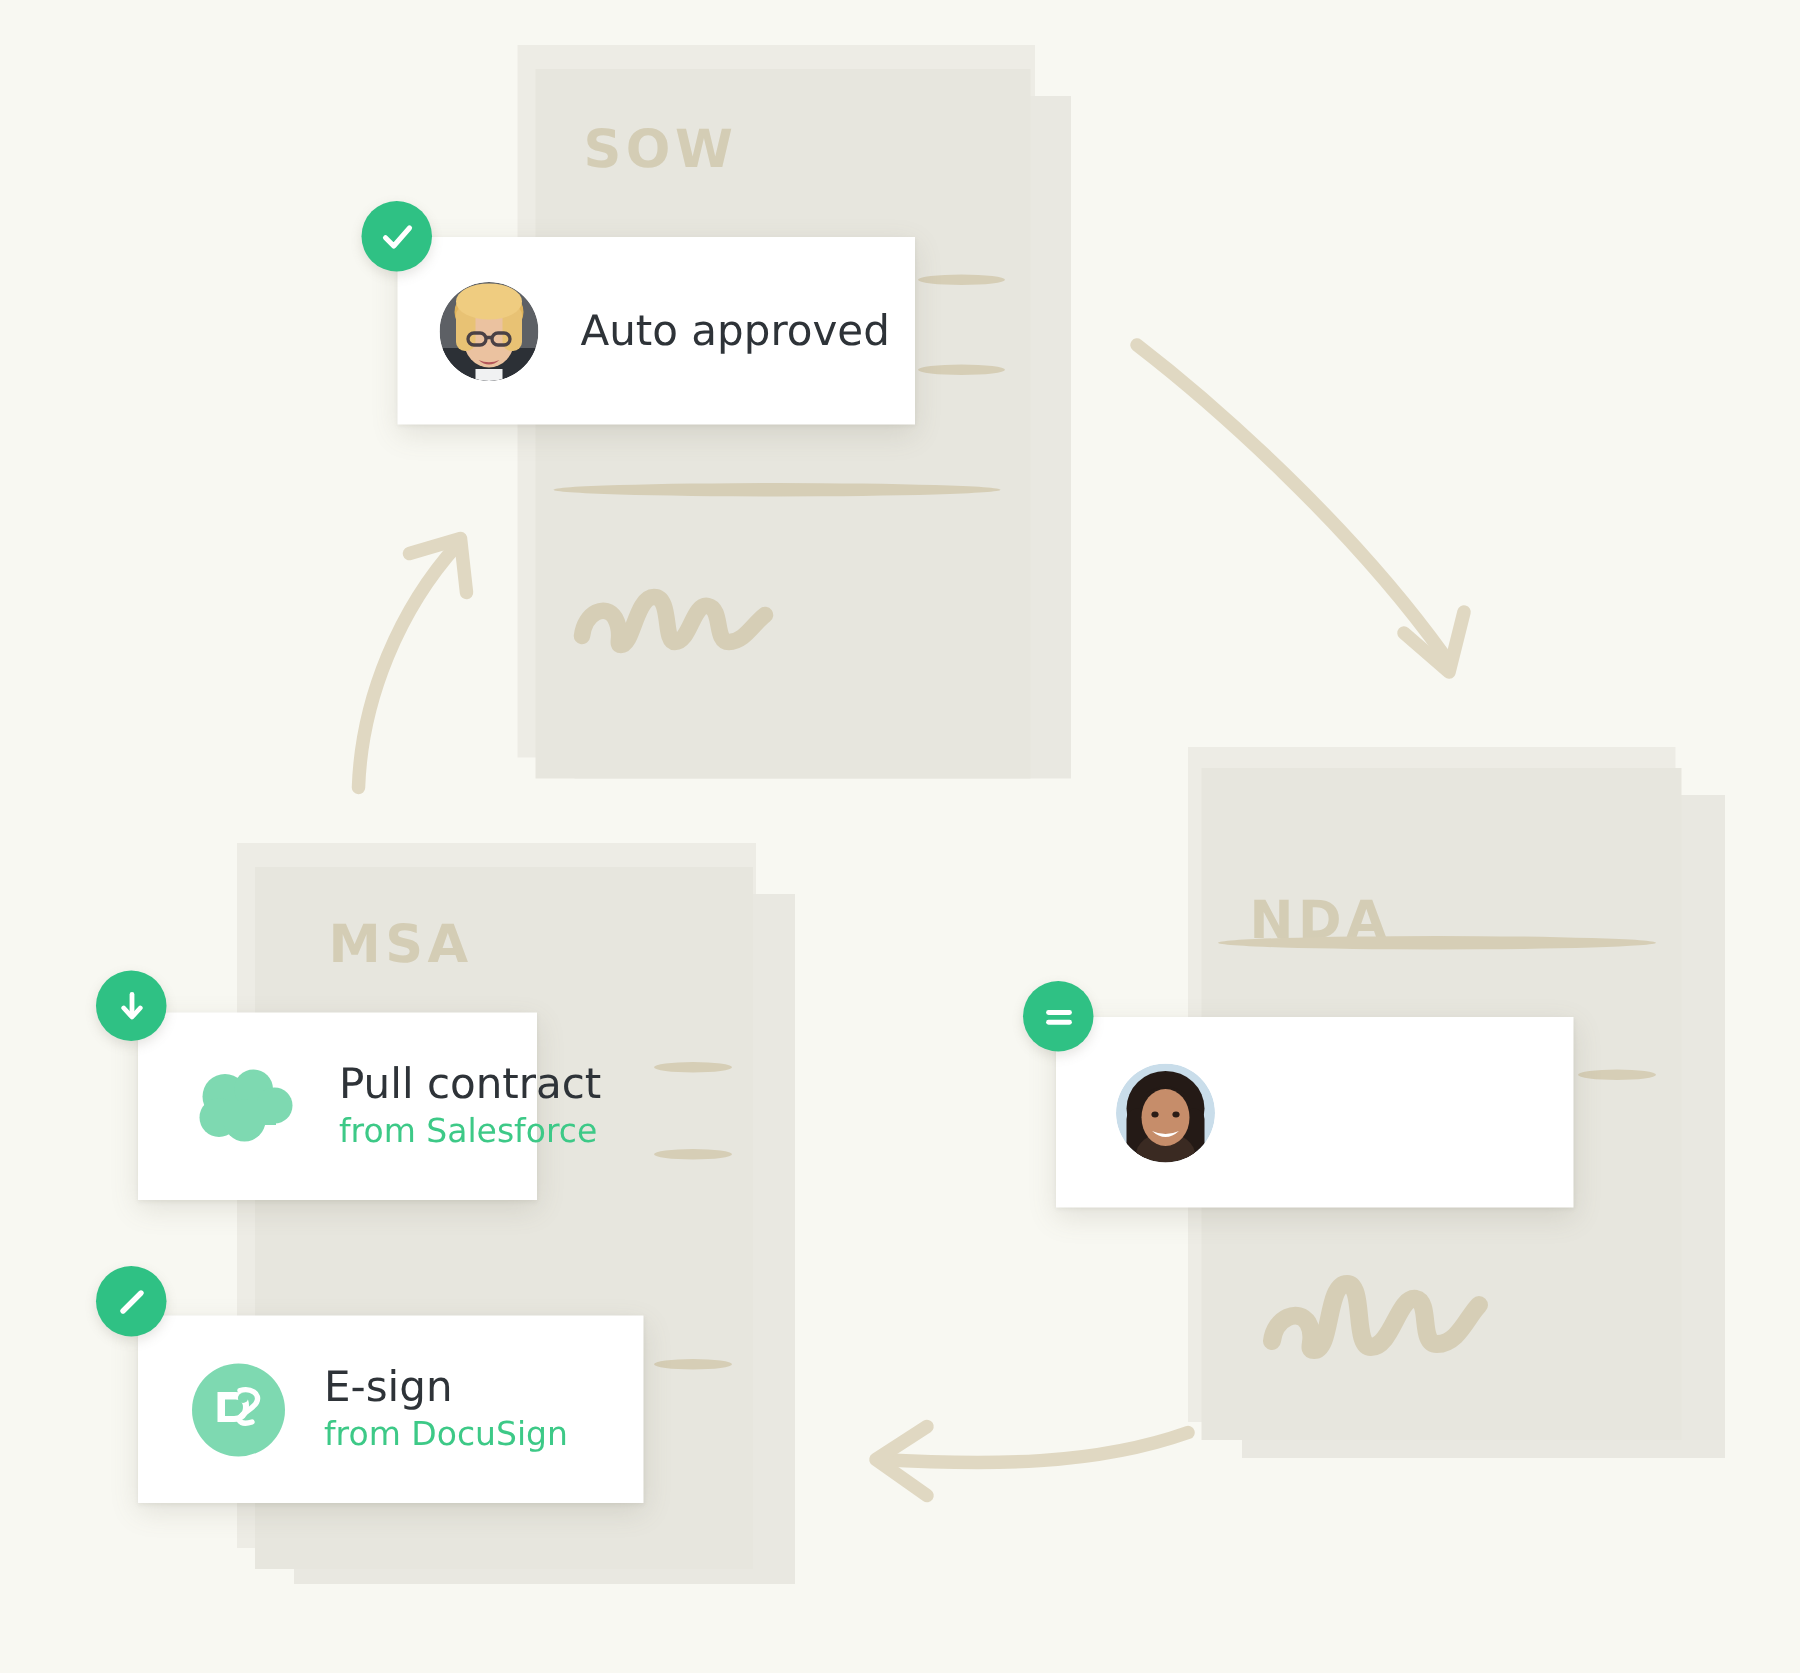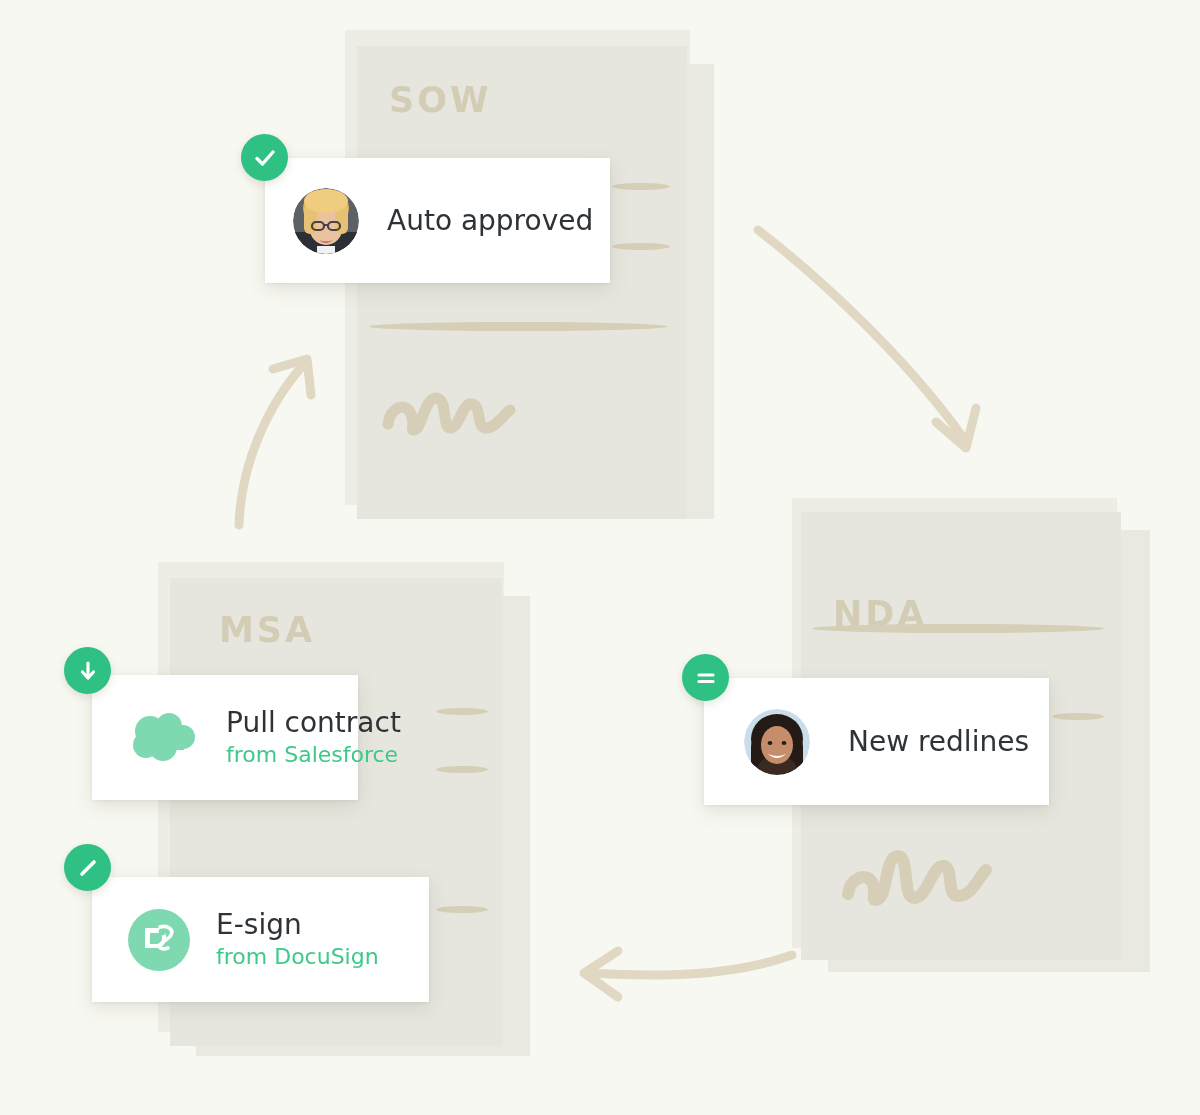--- a/index.html
+++ b/index.html
@@ -222,23 +222,20 @@
           <rect x="45" y="30" width="14" height="36" rx="7" fill="#241A16"></rect>
           <ellipse cx="33" cy="62" rx="20" ry="16" fill="#3A2A22"></ellipse>
           <ellipse cx="33" cy="36" rx="16" ry="19" fill="#C68D6A"></ellipse>
           <path d="M17 22 Q33 8 49 22 Q42 16 33 16 Q24 16 17 22 Z" fill="#241A16"></path>
           <ellipse cx="26" cy="34" rx="2.4" ry="2" fill="#2A1C16"></ellipse>
           <ellipse cx="40" cy="34" rx="2.4" ry="2" fill="#2A1C16"></ellipse>
           <path d="M24 45 Q33 53 42 45 Q33 49 24 45 Z" fill="#FFFFFF"></path>
         </g>
       </svg>
     </div>
-    <div class="card-text" style="margin-left:38px;">
-      <div class="card-title">New redlines</div>
-    </div>
   </div>
   <div class="badge" style="left:682px; top:654px;">
     <svg width="26" height="26" viewBox="0 0 26 26">
       <line x1="6" y1="10" x2="20" y2="10" stroke="#FFFFFF" stroke-width="3.2" stroke-linecap="round"></line>
       <line x1="6" y1="16.5" x2="20" y2="16.5" stroke="#FFFFFF" stroke-width="3.2" stroke-linecap="round"></line>
     </svg>
   </div>
 
   <div class="card" style="left:92px; top:675px; width:266px; height:125px; padding-left:36px;">
     <div class="cloud-wrap">

